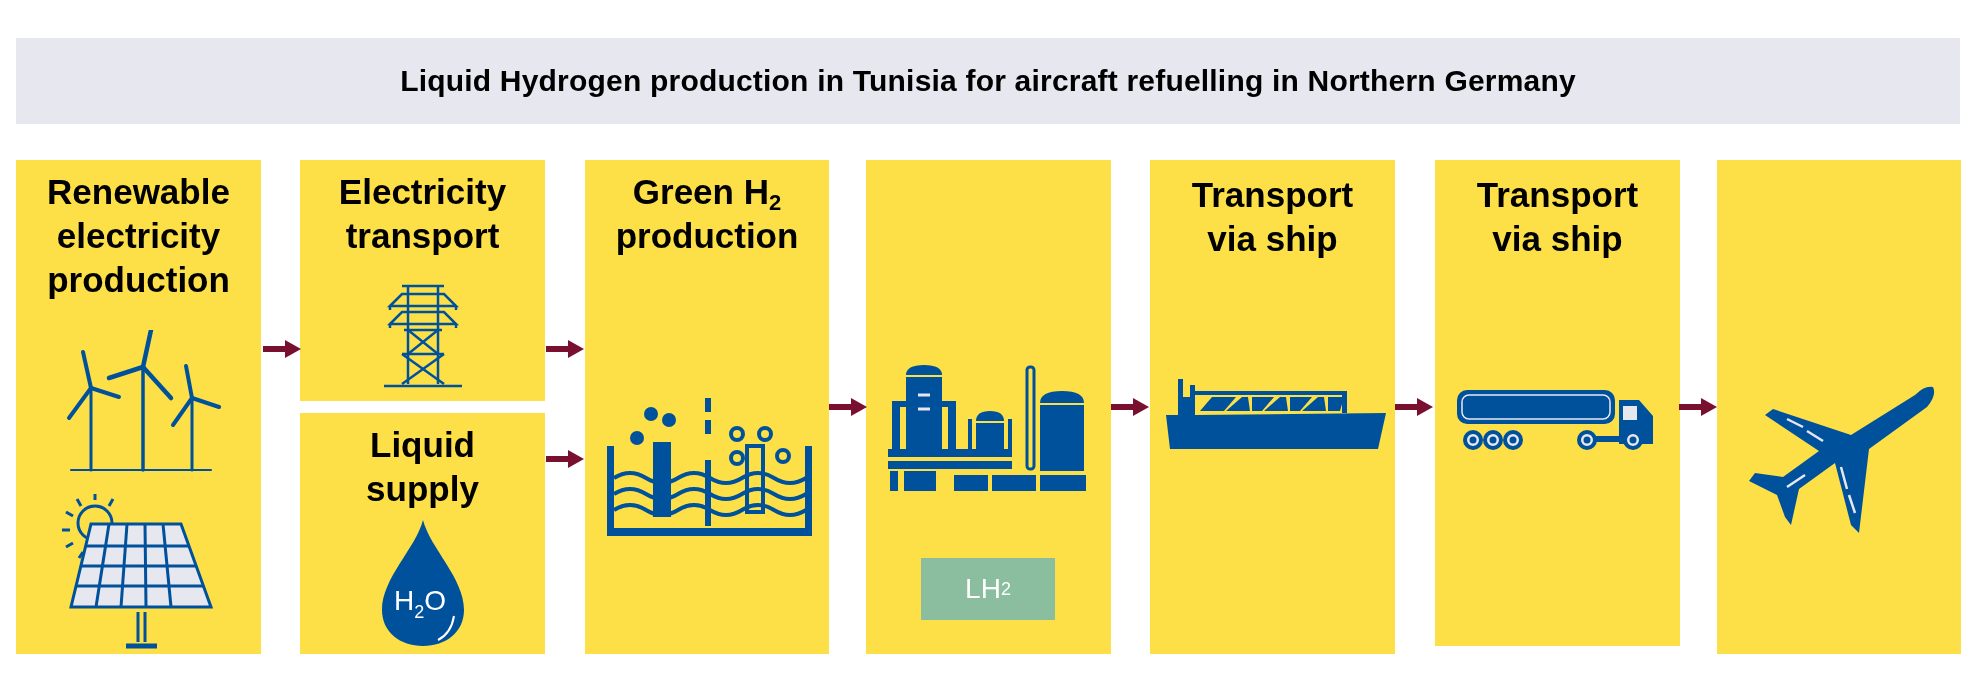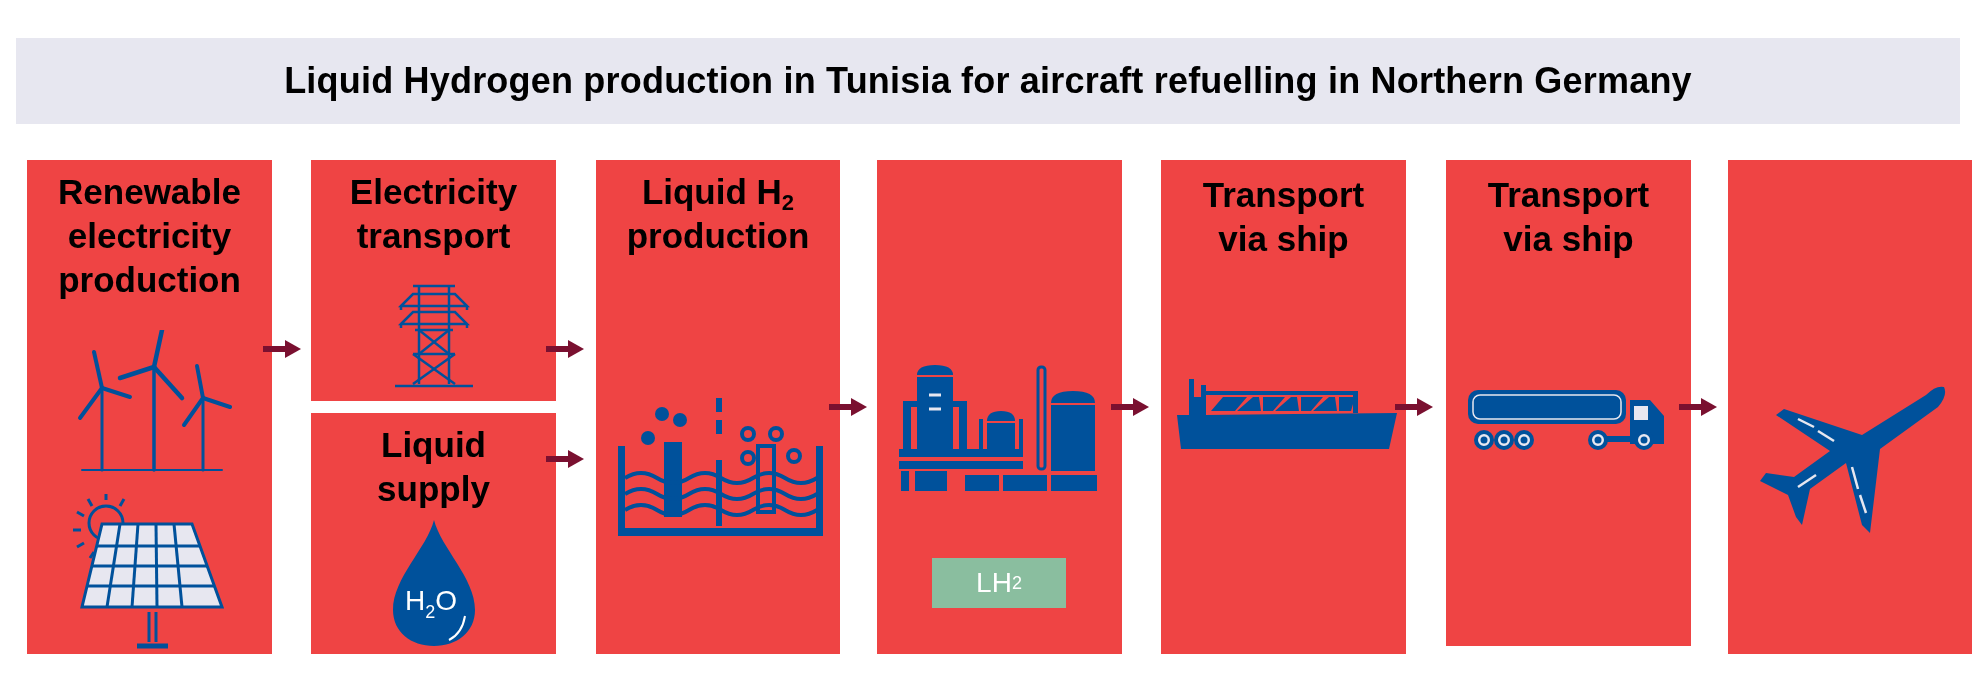--- a/index.html
+++ b/index.html
@@ -1,21 +1,21 @@
 <!DOCTYPE html>
 <html><head>
 <meta charset="utf-8">
 <style>
   html, body { margin:0; padding:0; background:#ffffff; }
   body { width:1988px; height:694px; position:relative; overflow:hidden;
          font-family:"Liberation Sans", "DejaVu Sans", sans-serif; }
   .title-bar { position:absolute; left:16px; top:38px; width:1944px; height:86px;
                background:#e7e7f0; display:flex; align-items:center; justify-content:center; }
-  .title-bar span { font-weight:bold; font-size:36px; color:#000; letter-spacing:0.2px; }
-  .box { position:absolute; background:#ef4444;margin-left:11px; }
+  .title-bar span { font-weight:bold; font-size:30px; color:#000; letter-spacing:0.2px; }
+  .box { position:absolute; background:#fde047; }
   .box-title { position:absolute; left:0; right:0; text-align:center; font-weight:bold;
                font-size:35px; line-height:44px; color:#000; }
   .box-title sub { font-size:22px; vertical-align:-6px; line-height:0; }
   .icon { position:absolute; }
   .arrow { position:absolute; width:40px; height:18px; }
   .lh2 { position:absolute; background:#8abe9f; color:#fff; font-size:28px;
          display:flex; align-items:center; justify-content:center; }
   .lh2 sub { font-size:18px; vertical-align:-6px; line-height:0; }
 </style>
 </head>
@@ -109,21 +109,21 @@
     <path d="M43 2 C36 30 2 60 2 92 C2 114 20 128 43 128 C66 128 84 114 84 92 C84 60 50 30 43 2 Z" fill="#00519b"></path>
     <path d="M74 98 C72 110 66 118 58 122" stroke="#ffffff" stroke-width="2" fill="none"></path>
     <text x="14" y="92" fill="#ffffff" font-family="Liberation Sans, sans-serif" font-size="28">
       <tspan>H</tspan><tspan font-size="18" dy="8">2</tspan><tspan dy="-8">O</tspan>
     </text>
   </svg>
 </div>
 
 <div class="box" style="left:585px;top:160px;width:244px;height:494px;">
   <div class="box-title" style="top:10px;">
-    <div><span>Liquid H</span><sub>2</sub></div>
+    <div><span>Green H</span><sub>2</sub></div>
     <div>production</div>
   </div>
   <svg class="icon" style="left:20px;top:238px;" width="210" height="140" viewBox="0 0 210 140">
     <g fill="#00519b">
       <rect x="2" y="48" width="7" height="90"></rect>
       <rect x="200" y="48" width="7" height="90"></rect>
       <rect x="2" y="130" width="205" height="8"></rect>
       <circle cx="46" cy="16" r="7"></circle>
         <circle cx="64" cy="22" r="7"></circle>
         <circle cx="32" cy="40" r="7"></circle>
@@ -166,21 +166,21 @@
         <rect x="120" y="54" width="4" height="30"></rect>
       <path d="M152 38 Q152 26 174 26 Q196 26 196 38 Z"></path>
       <rect x="152" y="40" width="44" height="66"></rect>
     </g>
     <g fill="none" stroke="#00519b" stroke-width="3">
       <rect x="139" y="2" width="7" height="102" rx="3"></rect>
       <line x1="30" y1="30" x2="42" y2="30" stroke="#e7e7f0"></line>
       <line x1="30" y1="44" x2="42" y2="44" stroke="#e7e7f0"></line>
     </g>
   </svg>
-  <div class="lh2" style="left:55px;top:398px;width:134px;height:50px;">
+  <div class="lh2" style="left:55px;top:398px;width:134px;height:62px;">
     <span>LH</span>
       <sub>2</sub>
   </div>
 </div>
 
 <div class="box" style="left:1150px;top:160px;width:245px;height:494px;">
   <div class="box-title" style="top:13px;">
     <div>Transport</div>
     <div>via ship</div>
   </div>

